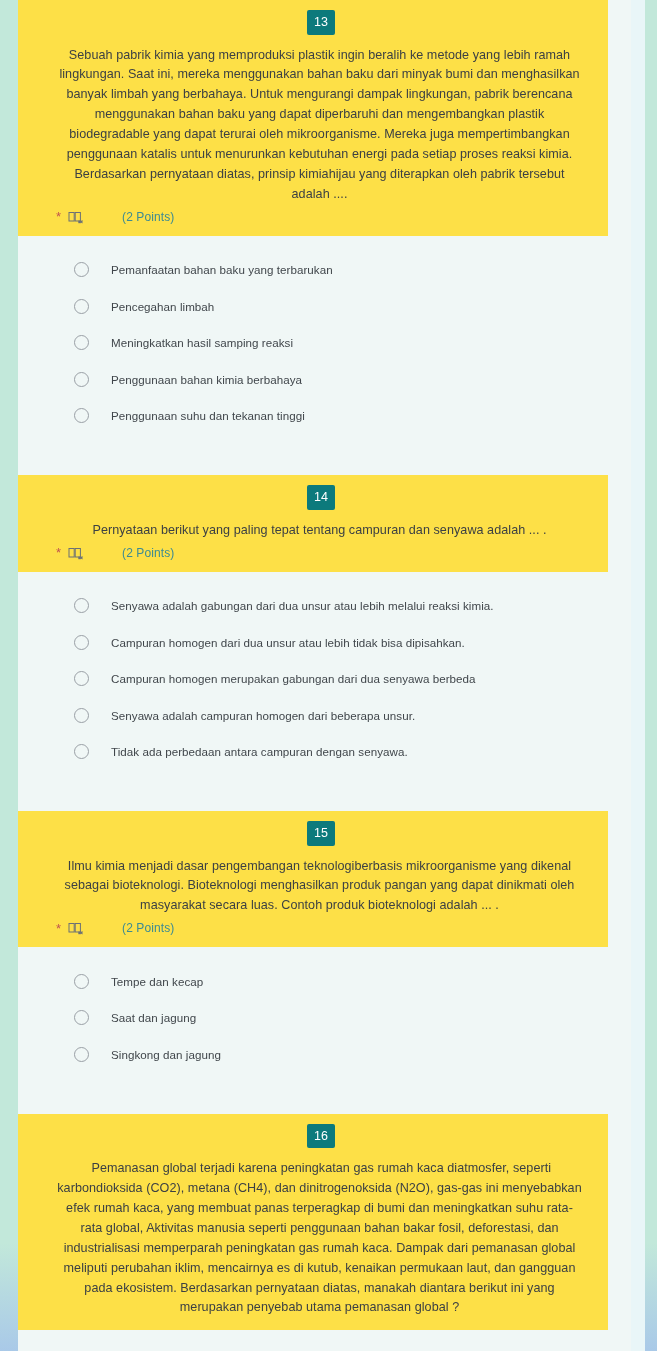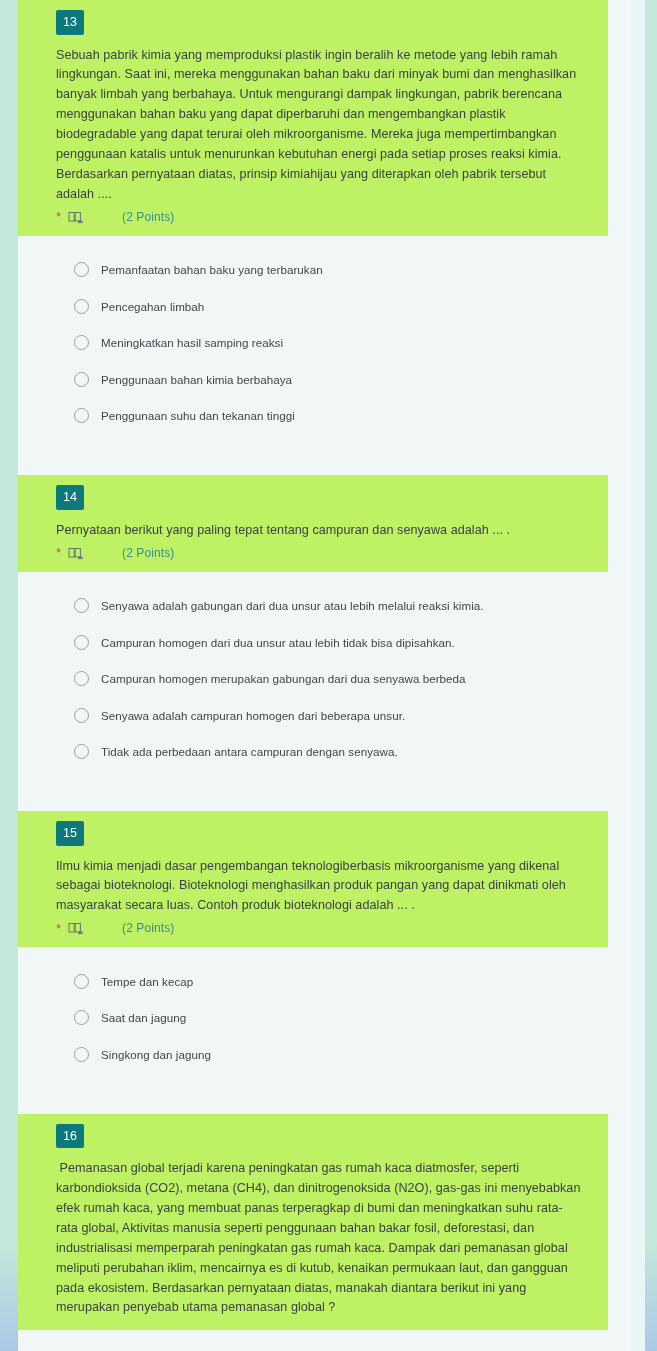--- a/index.html
+++ b/index.html
@@ -43,23 +43,24 @@
   }
 
   .question-item {
     position: relative;
     width: 100%;
   }
 
   
   .q-head {
     position: relative;
-    background: #bef264;
+    background: #fde047;
     padding: 10px 22px 12px 38px;
     width: 590px;
+    text-align: center;
   }
 
   .q-badge {
     display: inline-block;
     background: #0c7a7c;
     color: #ffffff;
     font-size: 12.5px;
     line-height: 1;
     padding: 6px 7px 6px 7px;
     border-radius: 2px;
@@ -105,21 +106,21 @@
     margin-left: 32px;
   }
 
   .options {
     padding: 16px 0 0 0;
   }
 
   .option-row {
     display: flex;
     align-items: center;
-    gap: 12px;
+    gap: 22px;
     padding: 0 0 0 56px;
     height: 36.5px;
   }
 
   .radio {
     width: 15px;
     height: 15px;
     min-width: 15px;
     border: 1.3px solid #9aa0a6;
     border-radius: 50%;

